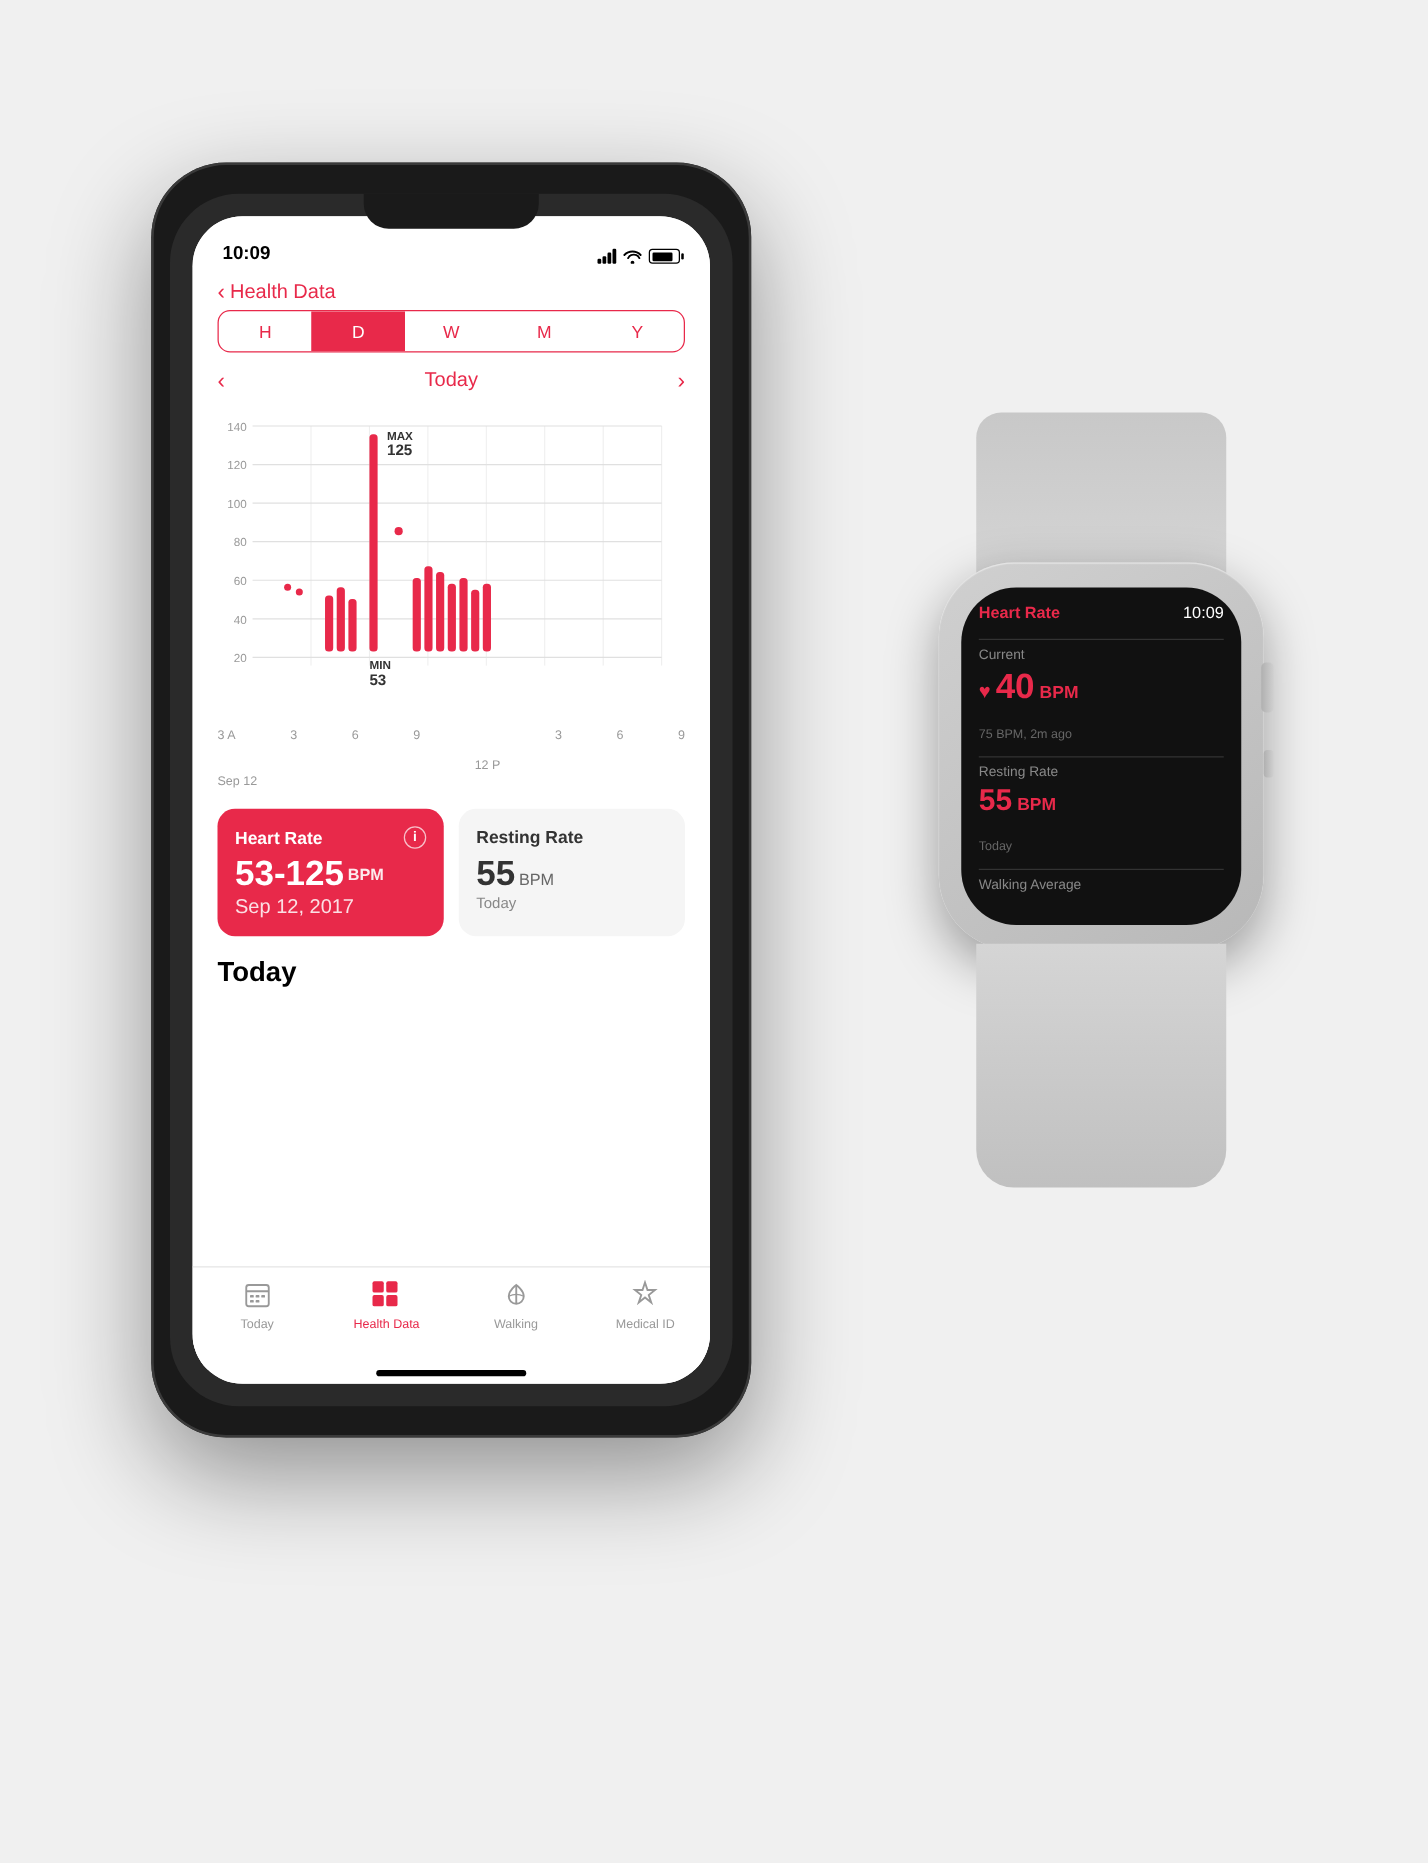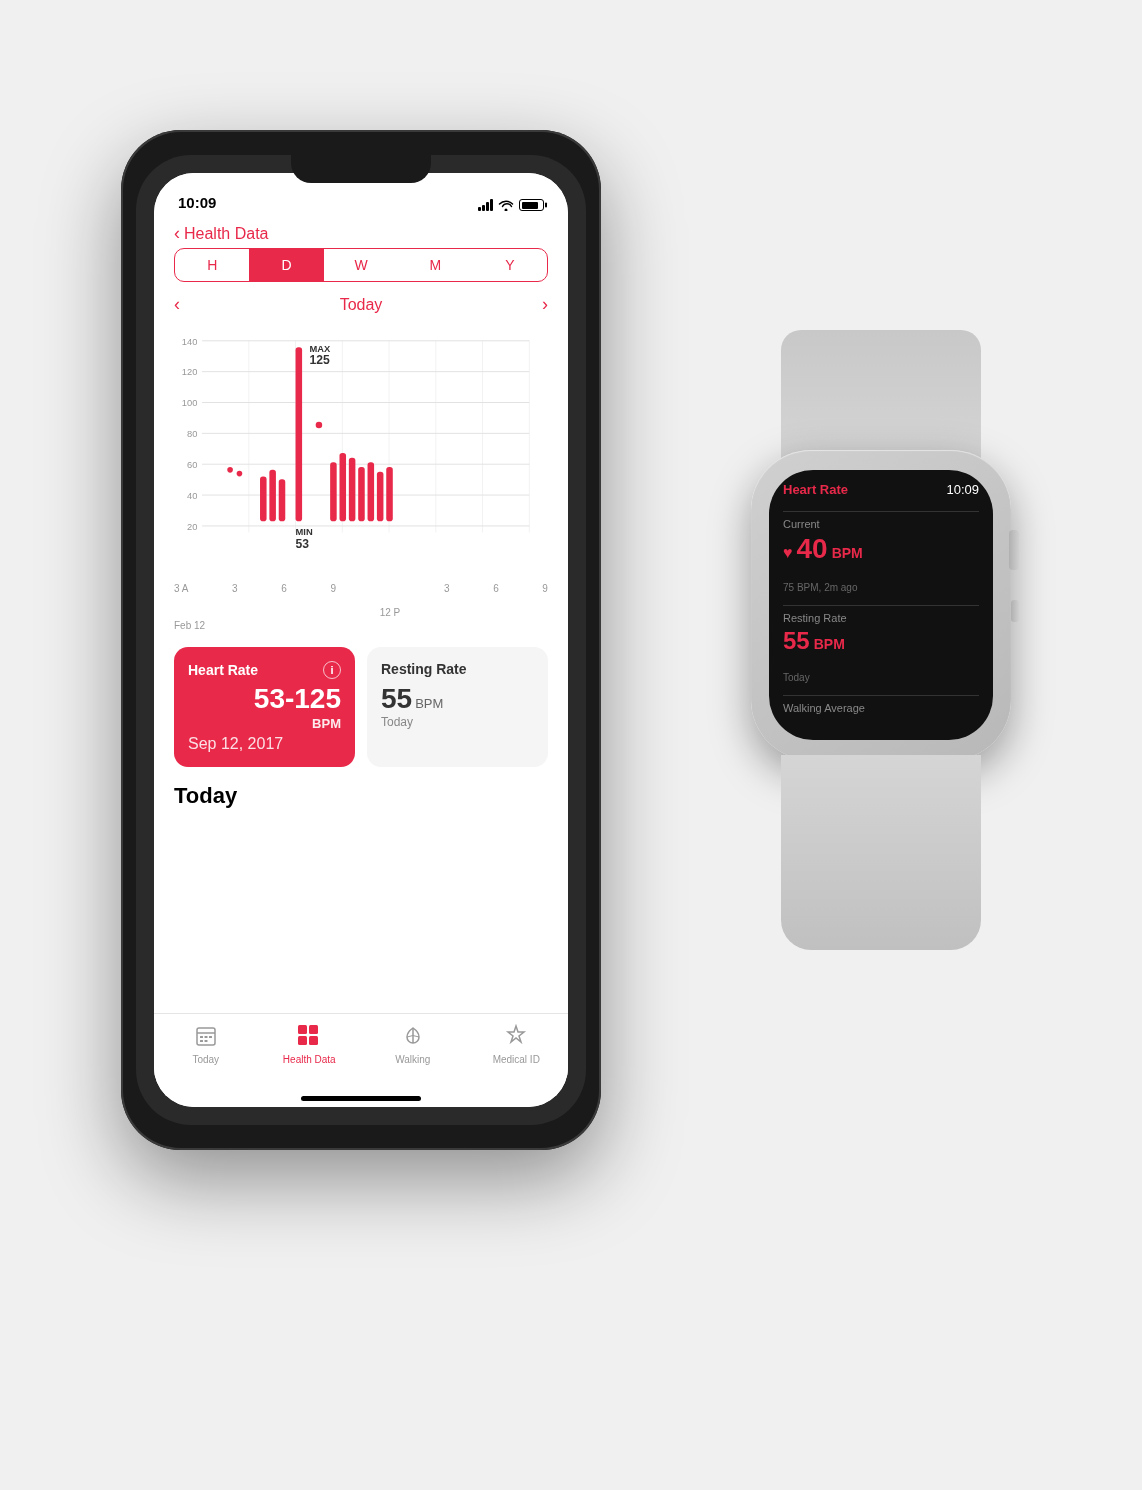--- a/index.html
+++ b/index.html
@@ -631,29 +631,29 @@
           <div style="display:flex; justify-content:space-between; padding: 0 20px 2px; flex-shrink:0;">
             <span style="font-size:10px;color:#999;">3 A</span>
             <span style="font-size:10px;color:#999;">3</span>
             <span style="font-size:10px;color:#999;">6</span>
             <span style="font-size:10px;color:#999;">9</span>
             <span style="font-size:10px;color:#999;margin-top:24px;">12 P</span>
             <span style="font-size:10px;color:#999;">3</span>
             <span style="font-size:10px;color:#999;">6</span>
             <span style="font-size:10px;color:#999;">9</span>
           </div>
-          <div style="font-size:10px;color:#999;padding:0 20px 8px;flex-shrink:0;">Feb 12</div>
+          <div style="font-size:10px;color:#999;padding:0 20px 8px;flex-shrink:0;">Sep 12</div>
 
           <div class="metric-cards">
             <div class="metric-card primary">
               <div class="metric-card-title">
                 <span>Heart Rate</span>
                 <div class="metric-card-info">i</div>
               </div>
-              <div style="display:flex;align-items:flex-end;gap:3px;flex-direction:column;">
+              <div style="display:flex;align-items:center;gap:3px;">
                 <span class="metric-card-value">53-125</span>
                 <span style="font-size:13px;font-weight:600;color:rgba(255,255,255,0.9)">BPM</span>
               </div>
               <div class="metric-card-subtitle">Sep 12, 2017</div>
             </div>
             <div class="metric-card secondary">
               <div class="metric-card-title">
                 <span>Resting Rate</span>
               </div>
               <div style="display:flex;align-items:baseline;gap:3px;">

